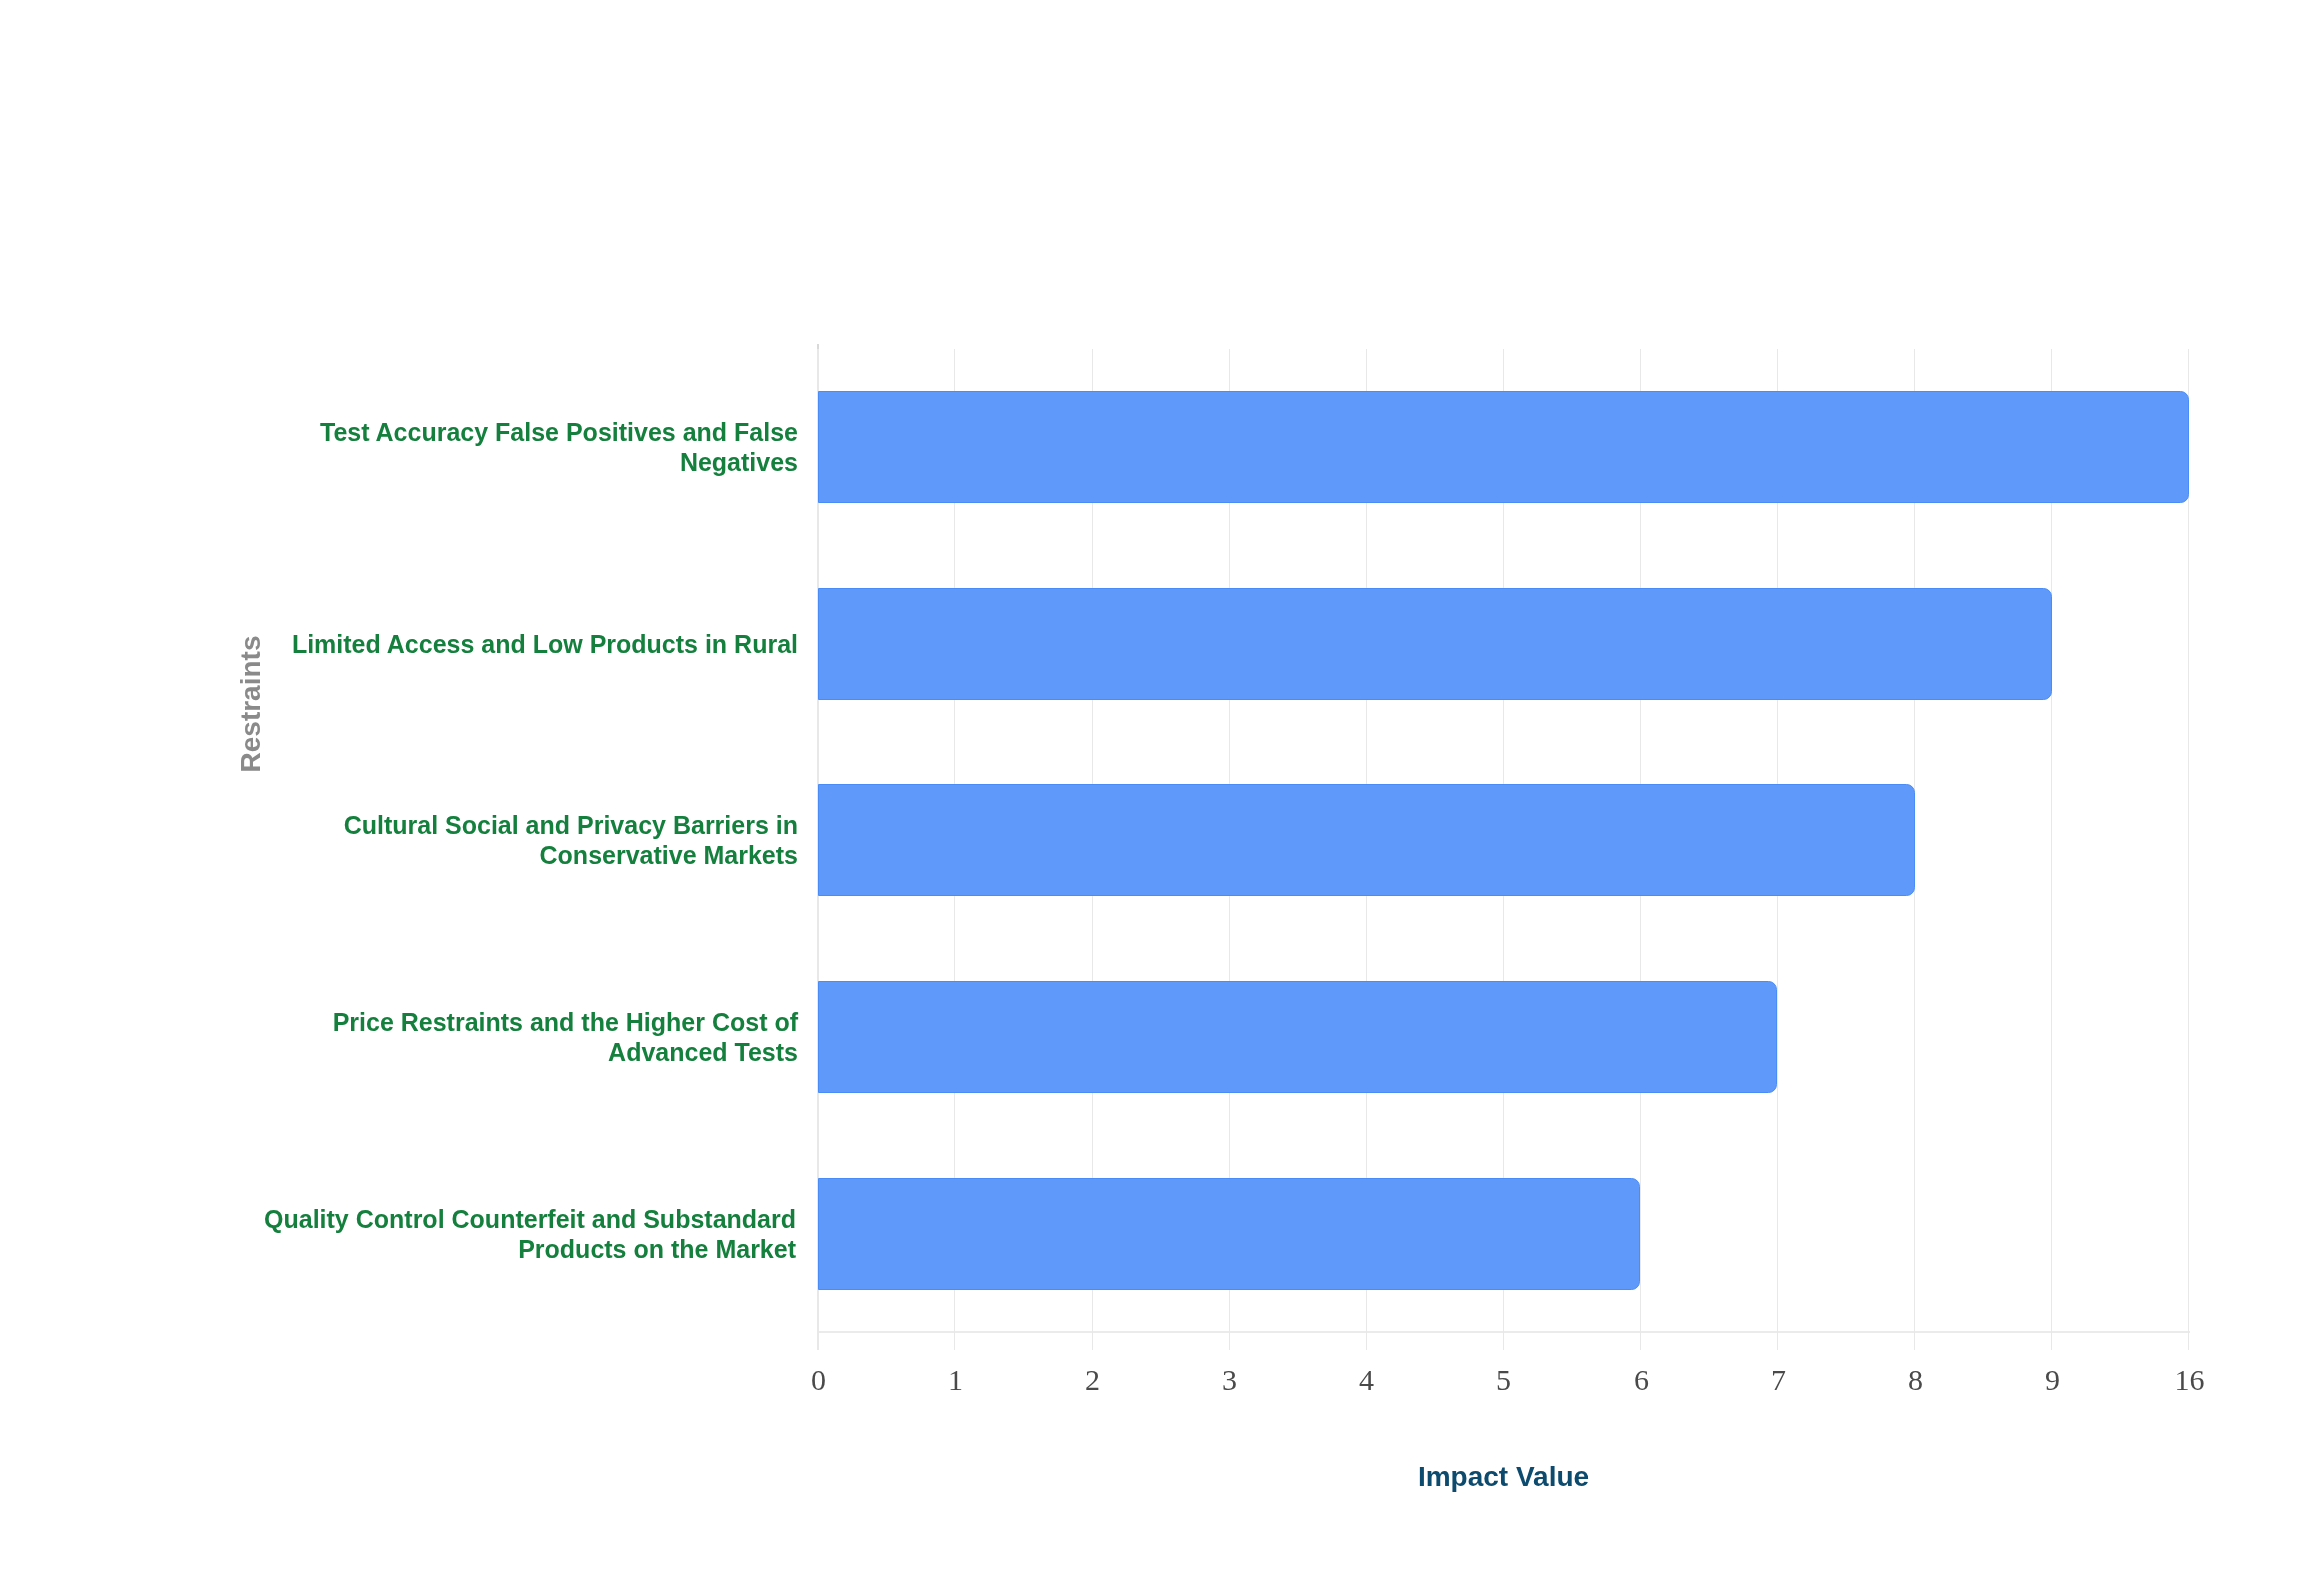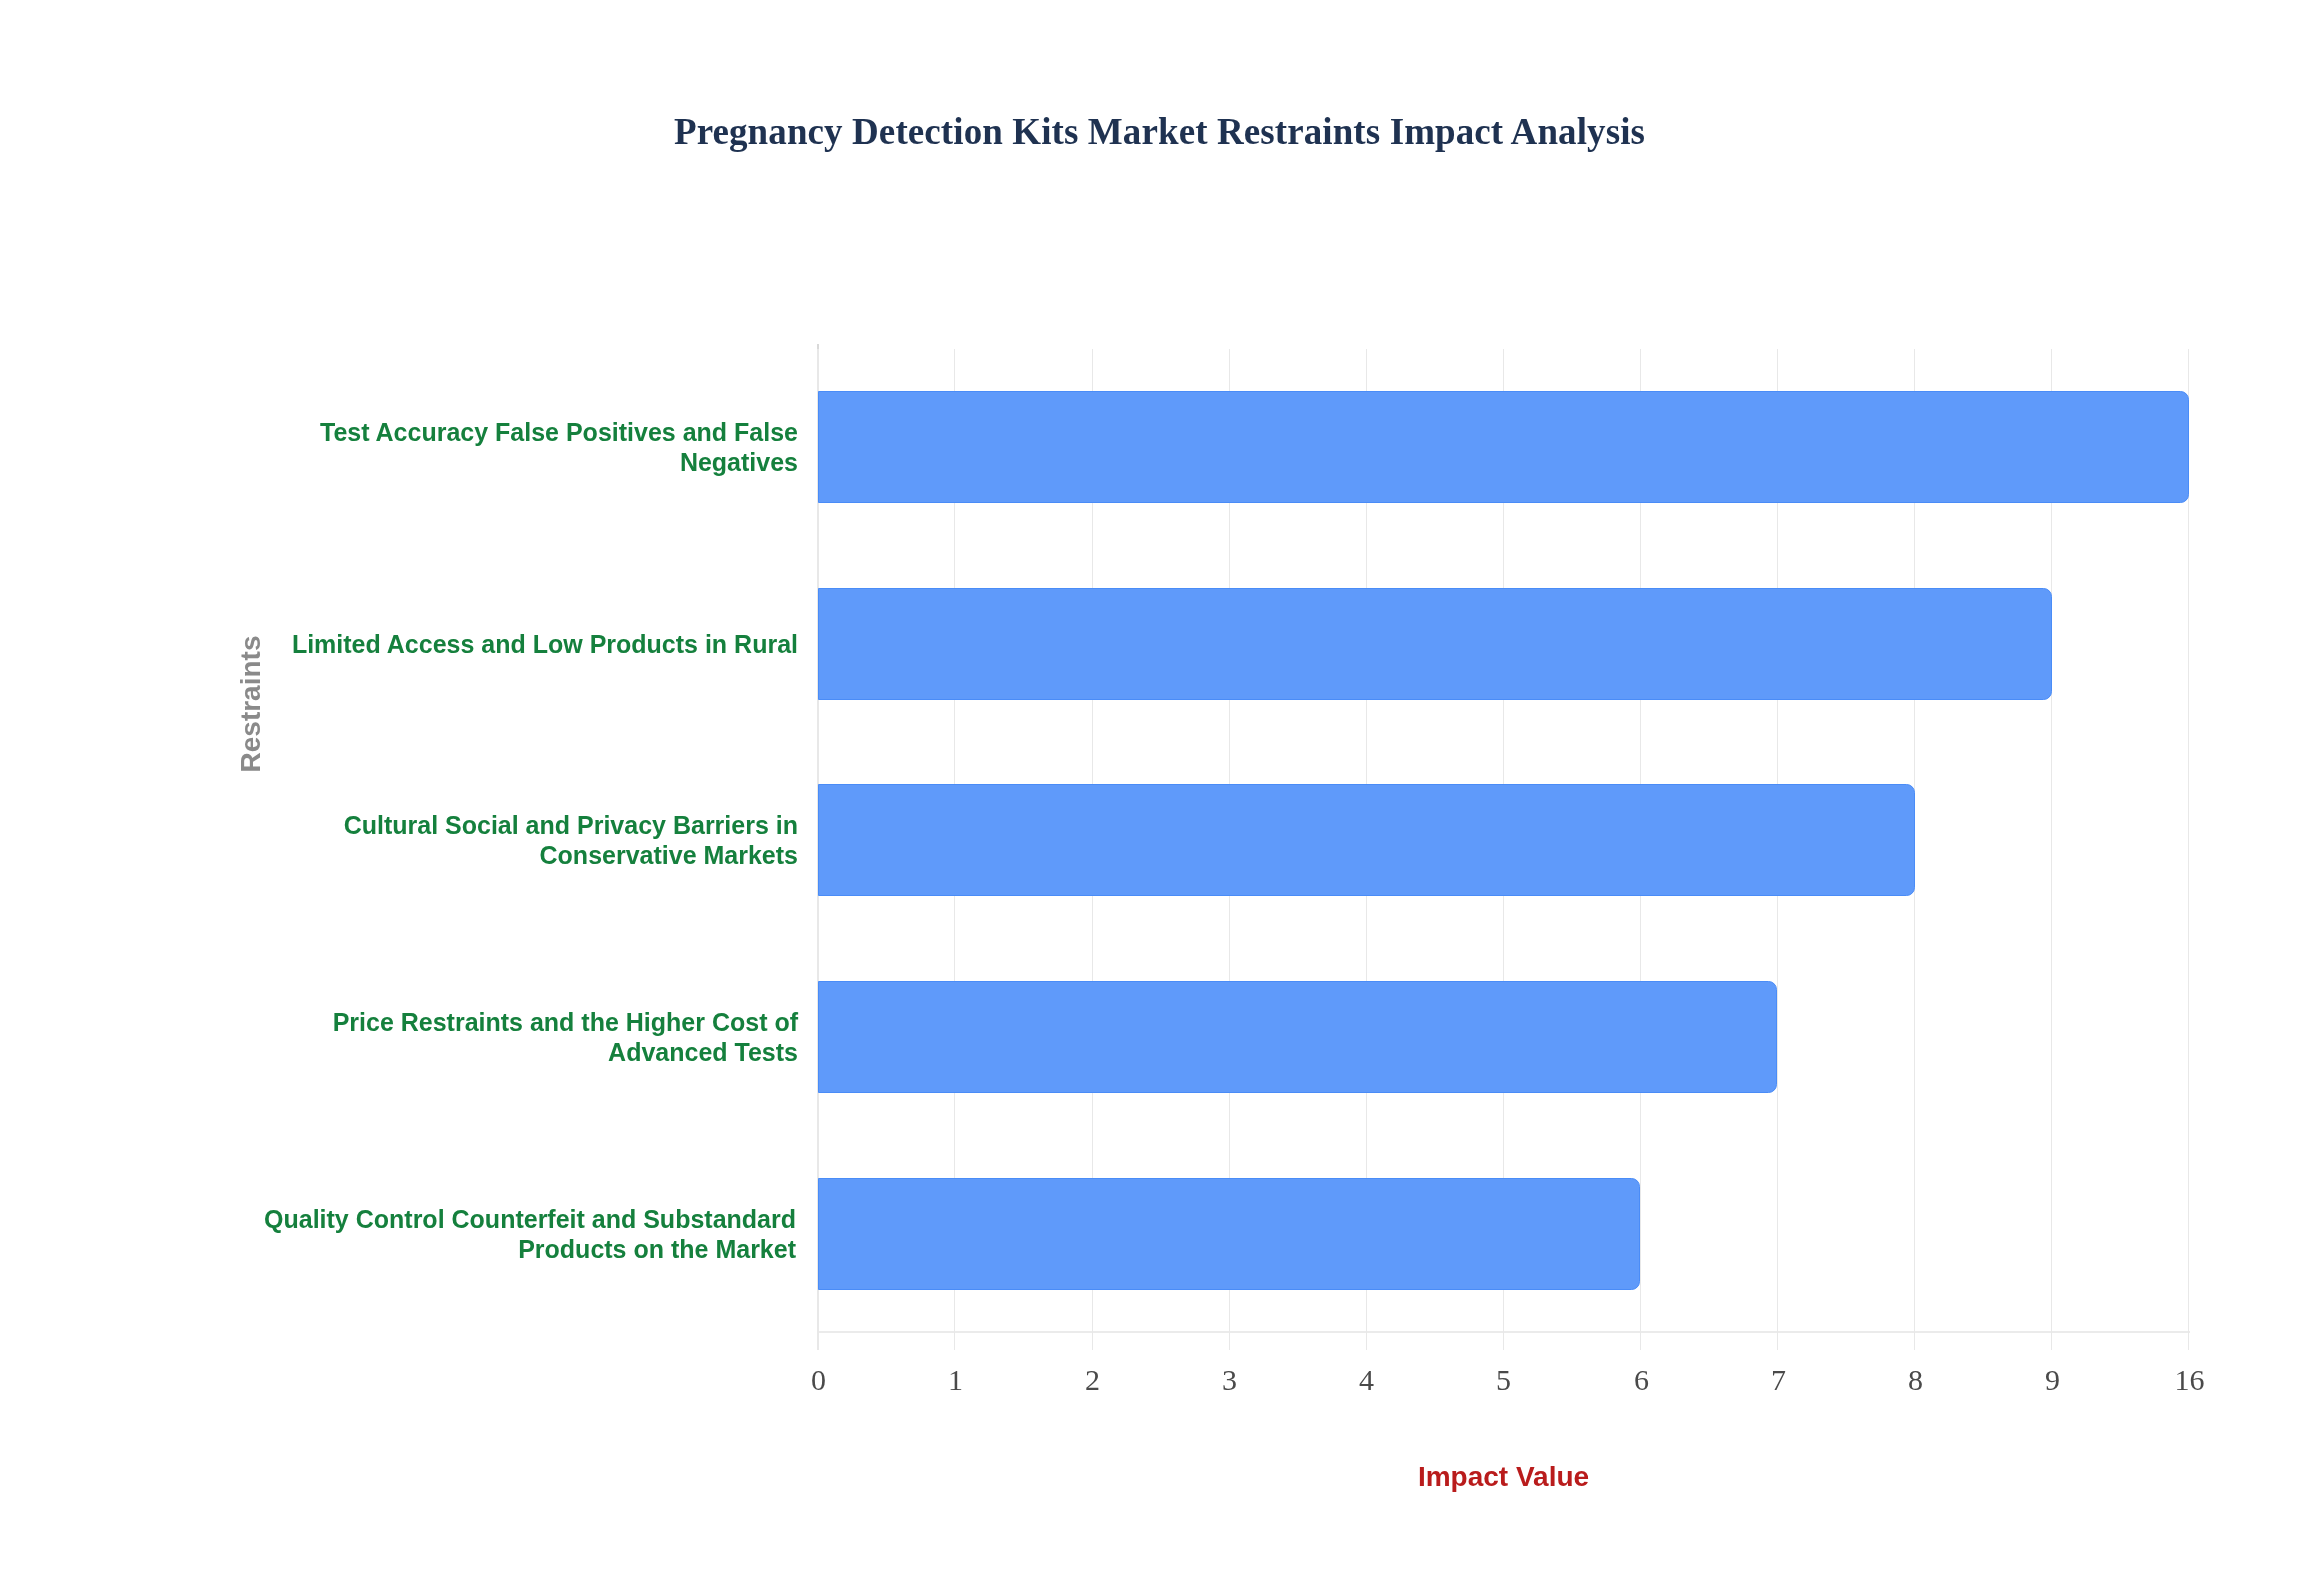--- a/index.html
+++ b/index.html
@@ -109,42 +109,41 @@
   
   #xaxis-title {
     position: absolute;
     left: 818px;
     top: 1461px;
     width: 1371px;
     text-align: center;
     font-family: "Liberation Sans", sans-serif;
     font-weight: bold;
     font-size: 28px;
-    color: #b91c1c;
+    color: #0c4a6e;
   }
   #yaxis-title {
     position: absolute;
     left: 112px;
     top: 688px;
     width: 278px;
     text-align: center;
     transform: rotate(-90deg);
     transform-origin: 50% 50%;
     font-family: "Liberation Sans", sans-serif;
     font-weight: bold;
     font-size: 28px;
     color: #8a8a8a;
   }
 </style>
 </head>
 <body>
 
 <div id="canvas">
 
-  <div id="chart-title">Pregnancy Detection Kits Market Restraints Impact Analysis</div>
 
   <div id="axis-line-y"></div>
   <div id="axis-line-x"></div>
 
   <div id="plot-area">
     <div id="gridlines">
         <div class="gridline" style="left: -0.6px;"></div>
         <div class="gridline" style="left: 136px;"></div>
         <div class="gridline" style="left: 274px;"></div>
         <div class="gridline" style="left: 411px;"></div>

